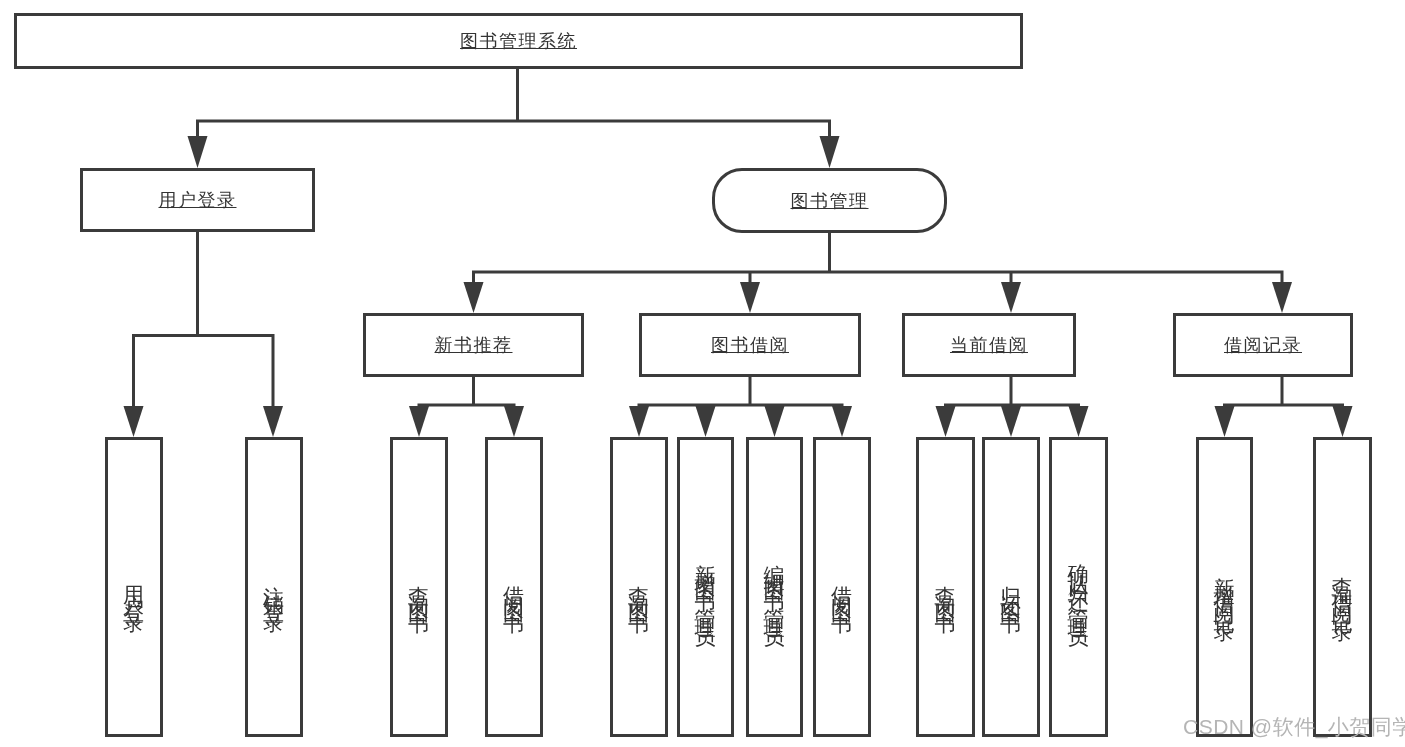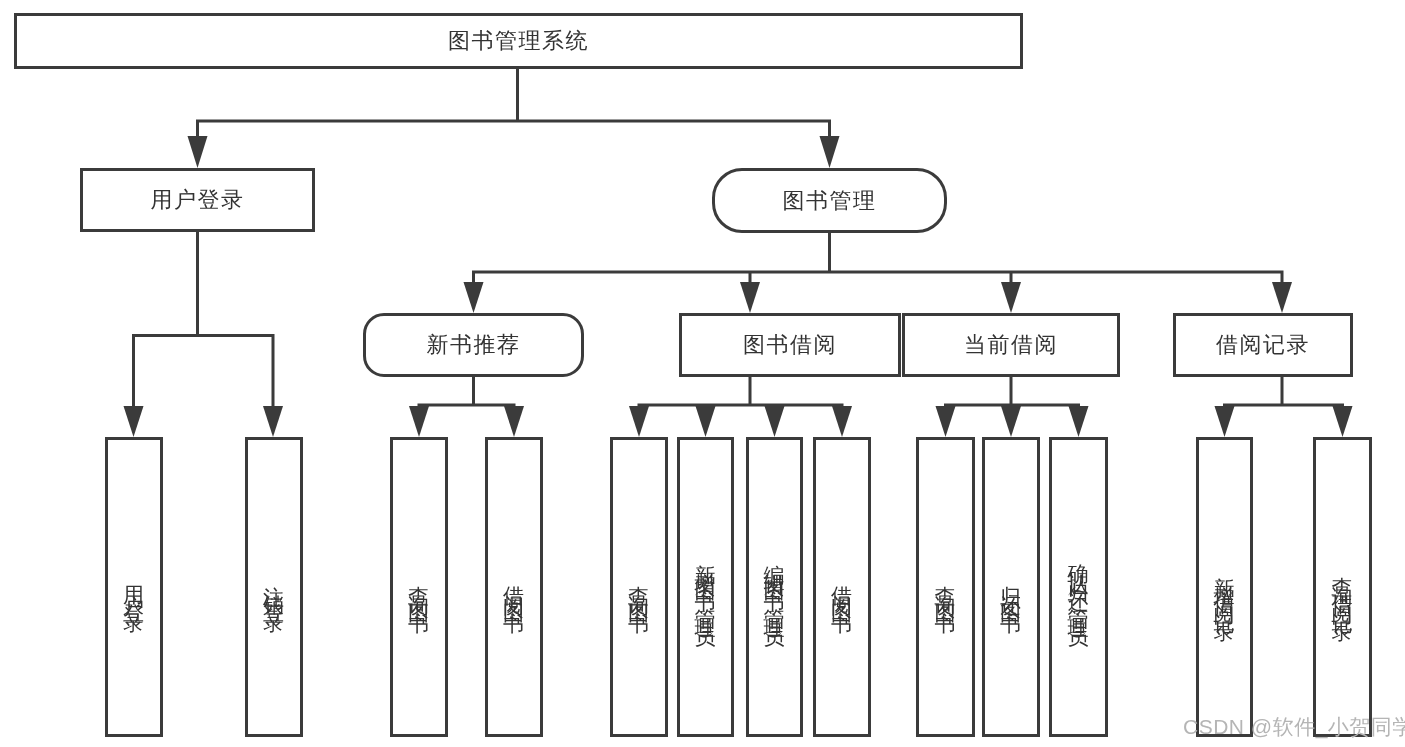--- a/index.html
+++ b/index.html
@@ -27,23 +27,24 @@
     border: 3px solid #3b3b3b;
     background: #ffffff;
     color: #333333;
     display: flex;
     align-items: center;
     justify-content: center;
     z-index: 1;
     text-align: center;
   }
   .node-h {
-    font-size: 22px;
+    font-size: 18px;
     letter-spacing: 1.5px;
     white-space: nowrap;
+    text-decoration: underline;
   }
   .node-v {
     writing-mode: vertical-rl;
     text-orientation: mixed;
     font-size: 21px;
     letter-spacing: 9px;
     line-height: 1;
   }
   .watermark {
     position: absolute;
@@ -95,23 +96,23 @@
     <path d="M1282 377 V406.5 M1223 405 H1344 M1224.5 405 V410 M1342.5 405 V410" stroke="#3b3b3b" stroke-width="3" fill="none"></path>
     <polygon points="1214.5,406 1234.5,406 1224.5,437" fill="#3b3b3b"></polygon>
     <polygon points="1332.5,406 1352.5,406 1342.5,437" fill="#3b3b3b"></polygon>
   </svg>
 
   <div class="node node-h" style="left:14px; top:13px; width:1009px; height:56px;">图书管理系统</div>
 
   <div class="node node-h" style="left:80px; top:168px; width:235px; height:64px;">用户登录</div>
   <div class="node node-h" style="left:712px; top:168px; width:235px; height:65px;border-radius:30px;">图书管理</div>
 
-  <div class="node node-h" style="left:363px; top:313px; width:221px; height:64px;border-radius:21px;">新书推荐</div>
-  <div class="node node-h" style="left:639px; top:313px; width:222px; height:64px;margin-left:40px;">图书借阅</div>
-  <div class="node node-h" style="left:902px; top:313px; width:218px; height:64px;">当前借阅</div>
+  <div class="node node-h" style="left:363px; top:313px; width:221px; height:64px;">新书推荐</div>
+  <div class="node node-h" style="left:639px; top:313px; width:222px; height:64px;">图书借阅</div>
+  <div class="node node-h" style="left:902px; top:313px; width:174px; height:64px;">当前借阅</div>
   <div class="node node-h" style="left:1173px; top:313px; width:180px; height:64px;">借阅记录</div>
 
   <div class="node node-v" style="left:105px; top:437px; width:58px; height:300px;">用户登录</div>
   <div class="node node-v" style="left:245px; top:437px; width:58px; height:300px;">注销登录</div>
 
   <div class="node node-v" style="left:390px; top:437px; width:58px; height:300px;">查询图书</div>
   <div class="node node-v" style="left:485px; top:437px; width:58px; height:300px;">借阅图书</div>
 
   <div class="node node-v" style="left:610px; top:437px; width:58px; height:300px;">查询图书</div>
   <div class="node node-v" style="left:677px; top:437px; width:57px; height:300px;">新增图书（管理员）</div>

